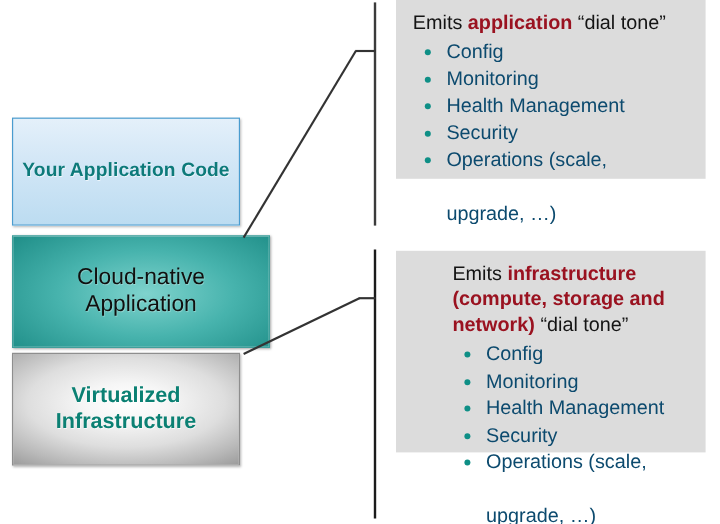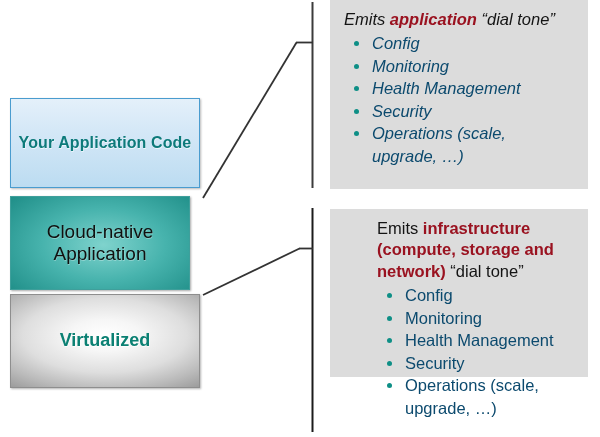--- a/index.html
+++ b/index.html
@@ -38,21 +38,21 @@
   #box-app .label {
     color: #0d7a7a;
     font-weight: bold;
     font-size: 16px;
     letter-spacing: 0.1px;
     text-shadow: 0.5px 0.5px 0 rgba(255,255,255,0.65);
   }
 
   
   #box-platform {
-    left: 10px; top: 196px; width: 180px; height: 94px;
+    left: 10px; top: 196px; width: 215px; height: 94px;
     border: 1px solid #3f9f9b;
     background:
       radial-gradient(ellipse 115% 130% at 52% 52%, #7fd3cd 0%, #47b3ad 30%, #1d8c86 62%, #0a5e5c 88%, #04403f 100%);
     box-shadow: 1px 1px 2px rgba(0,0,0,0.35);
   }
   #box-platform .label {
     color: #10100f;
     font-weight: normal;
     font-size: 19px;
     line-height: 1.18;
@@ -83,21 +83,21 @@
     pointer-events: none;
   }
 
   
   .callout {
     position: absolute;
     box-sizing: border-box;
     background: #dcdcdc;
     padding: 8px 10px 8px 12px;
   }
-  #callout-app   { left: 330px; top: 0px;   width: 258px; height: 189px; font-style: italic; }
+  #callout-app   { left: 330px; top: 0px;   width: 258px; height: 149px; }
   #callout-infra { left: 330px; top: 209px; width: 258px; height: 168px; padding-left: 45px; }
 
   .callout-head {
     font-size: 16.5px;
     line-height: 1.30;
     color: #141414;
     margin: 1px 0 2px 2px;
   }
   .callout-head .hl { color: #9a1220; font-weight: bold; }
 
@@ -116,41 +116,42 @@
   }
   ul.bullets li .dot {
     position: absolute;
     left: 12px;
     top: 9px;
     width: 5px;
     height: 5px;
     border-radius: 50%;
     background: #0e8f86;
   }
-  .wrapline { display: block; padding-left: 0; }
+  .wrapline { display: block; padding-left: 0; margin-top: 22px; }
 </style>
 </head>
 <body>
 
 <div id="stack">
 
   <div id="box-app" class="stack-box">
     <span class="label">Your Application Code</span>
   </div>
 
   <div id="box-platform" class="stack-box">
     <span class="label">
       <span>Cloud-native</span><br>
       <span>Application</span><br>
     </span>
   </div>
 
   <div id="box-infra" class="stack-box">
     <span class="label">
       <span>Virtualized</span><br>
+      <span>Infrastructure</span>
     </span>
   </div>
 
 </div>
 
 <svg id="connectors" viewBox="0 0 600 437" width="600" height="437">
 
   <line x1="312.5" y1="2" x2="312.5" y2="188" stroke="#3b3b3b" stroke-width="2"></line>
   <line x1="296" y1="42.5" x2="313" y2="42.5" stroke="#333333" stroke-width="1.8"></line>
   <line x1="203" y1="198" x2="296.5" y2="42.5" stroke="#333333" stroke-width="1.8"></line>

